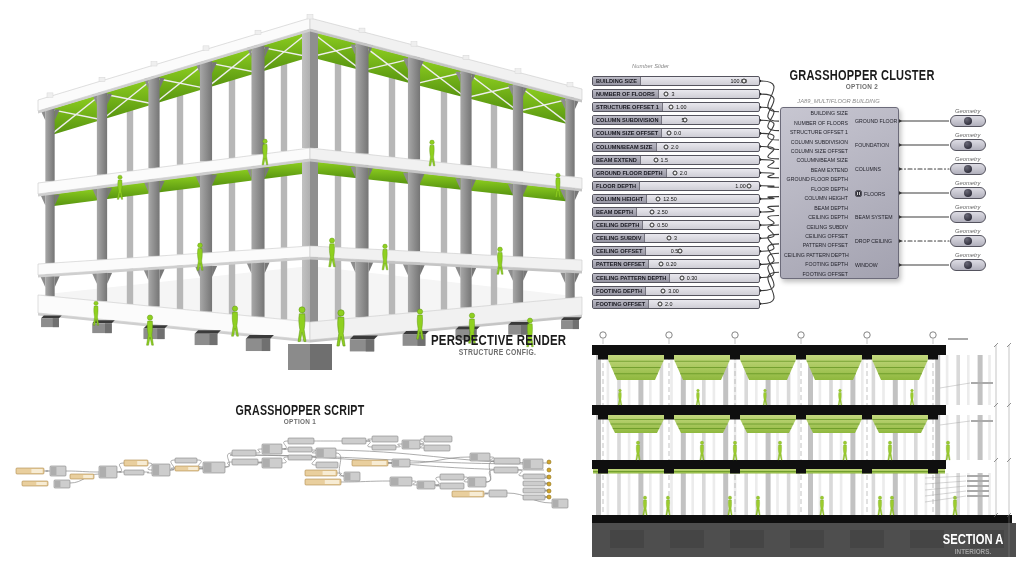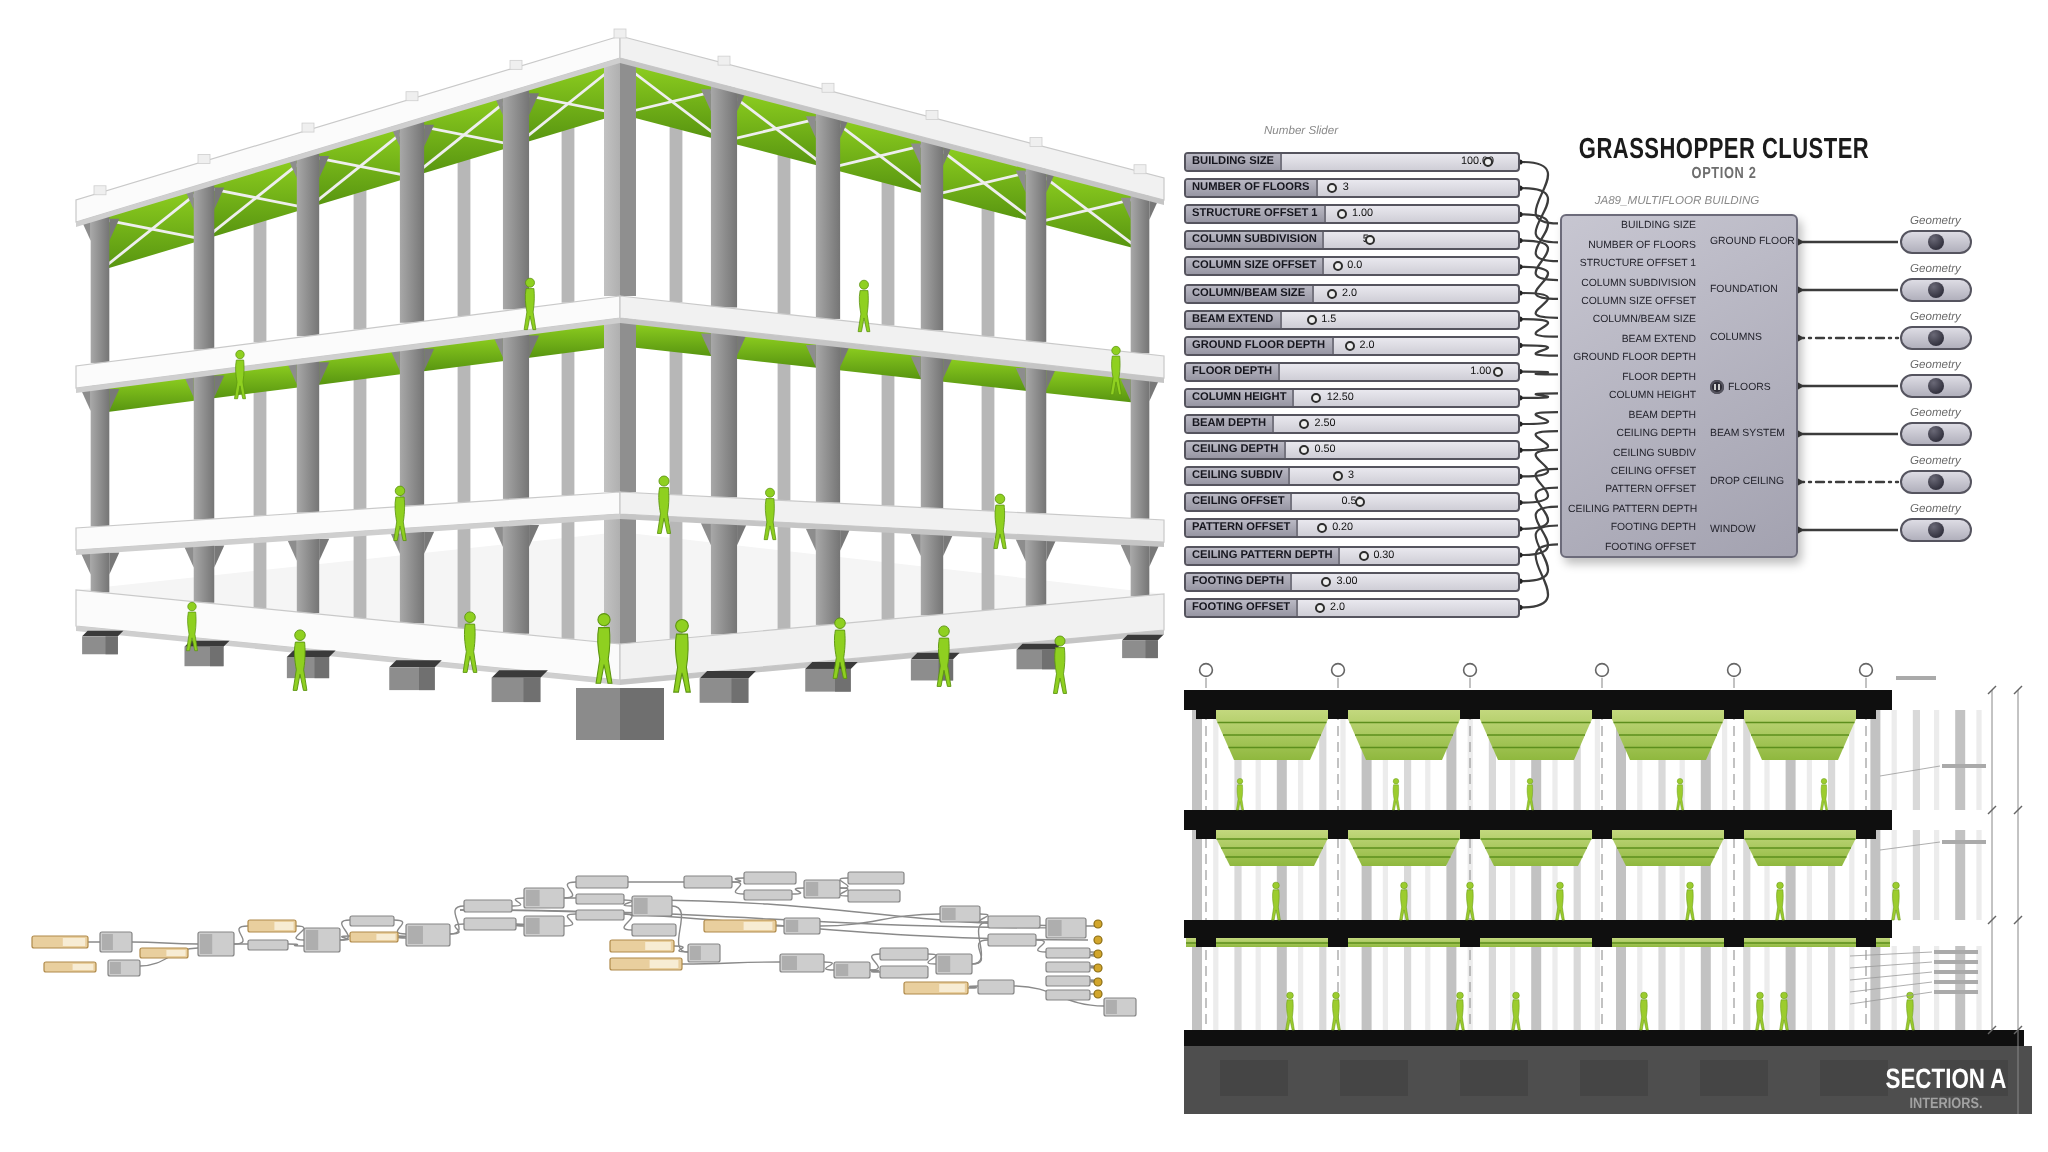--- a/index.html
+++ b/index.html
@@ -354,21 +354,29 @@
         <g transform="translate(500,266) scale(1.035)">
           <circle cx="0" cy="-16" r="2.3" fill="#8fd020" stroke="#5c9410" stroke-width="0.4"></circle>
           <path d="M -2,-13 C -2.8,-9 -2.3,-5 -1.6,-1 L -3,8 L -1.3,8 L 0,1 L 1.5,8 L 3,8 L 1.6,-1 C 2.4,-6 2.3,-10 2,-13 Z" fill="#8fd020" stroke="#5c9410" stroke-width="0.4"></path>
         </g>
         <g transform="translate(385,262) scale(0.9774999999999999)">
           <circle cx="0" cy="-16" r="2.3" fill="#8fd020" stroke="#5c9410" stroke-width="0.4"></circle>
           <path d="M -2,-13 C -2.8,-9 -2.3,-5 -1.6,-1 L -3,8 L -1.3,8 L 0,1 L 1.5,8 L 3,8 L 1.6,-1 C 2.4,-6 2.3,-10 2,-13 Z" fill="#8fd020" stroke="#5c9410" stroke-width="0.4"></path>
         </g>
       </g>
   </svg>
+  <div class="hdr-wrap" style="left:410px;top:332px;width:175px">
+    <div class="hdr-main" style="font-size:15px">PERSPECTIVE RENDER</div>
+    <div class="hdr-sub" style="font-size:8.5px">STRUCTURE CONFIG.</div>
+  </div>
 
+  <div class="hdr-wrap" style="left:180px;top:403px;width:240px">
+    <div class="hdr-main" style="font-size:14px">GRASSHOPPER SCRIPT</div>
+    <div class="hdr-sub" style="font-size:8px">OPTION 1</div>
+  </div>
   <svg id="script-svg" class="abs" style="left:0;top:430px" width="585" height="95" viewBox="0 430 585 95">
       <path d="M 44 471 C 56 471, 38 471, 50 471" fill="none" stroke="#8a8a8a" stroke-width="0.7"></path>
       <path d="M 66 471 C 81 471, 84 472, 99 472" fill="none" stroke="#8a8a8a" stroke-width="0.7"></path>
       <path d="M 70 483 C 83.18181818181819 483, 85.81818181818181 474, 99 474" fill="none" stroke="#8a8a8a" stroke-width="0.7"></path>
       <path d="M 117 472 C 129 472, 112 463, 124 463" fill="none" stroke="#8a8a8a" stroke-width="0.7"></path>
       <path d="M 117 472 C 129 472, 112 472, 124 472" fill="none" stroke="#8a8a8a" stroke-width="0.7"></path>
       <path d="M 148 463 C 160 463, 140 470, 152 470" fill="none" stroke="#8a8a8a" stroke-width="0.7"></path>
       <path d="M 144 472 C 156 472, 140 473, 152 473" fill="none" stroke="#8a8a8a" stroke-width="0.7"></path>
       <path d="M 170 470 C 182 470, 163 460, 175 460" fill="none" stroke="#8a8a8a" stroke-width="0.7"></path>
       <path d="M 170 470 C 182 470, 163 468, 175 468" fill="none" stroke="#8a8a8a" stroke-width="0.7"></path>

